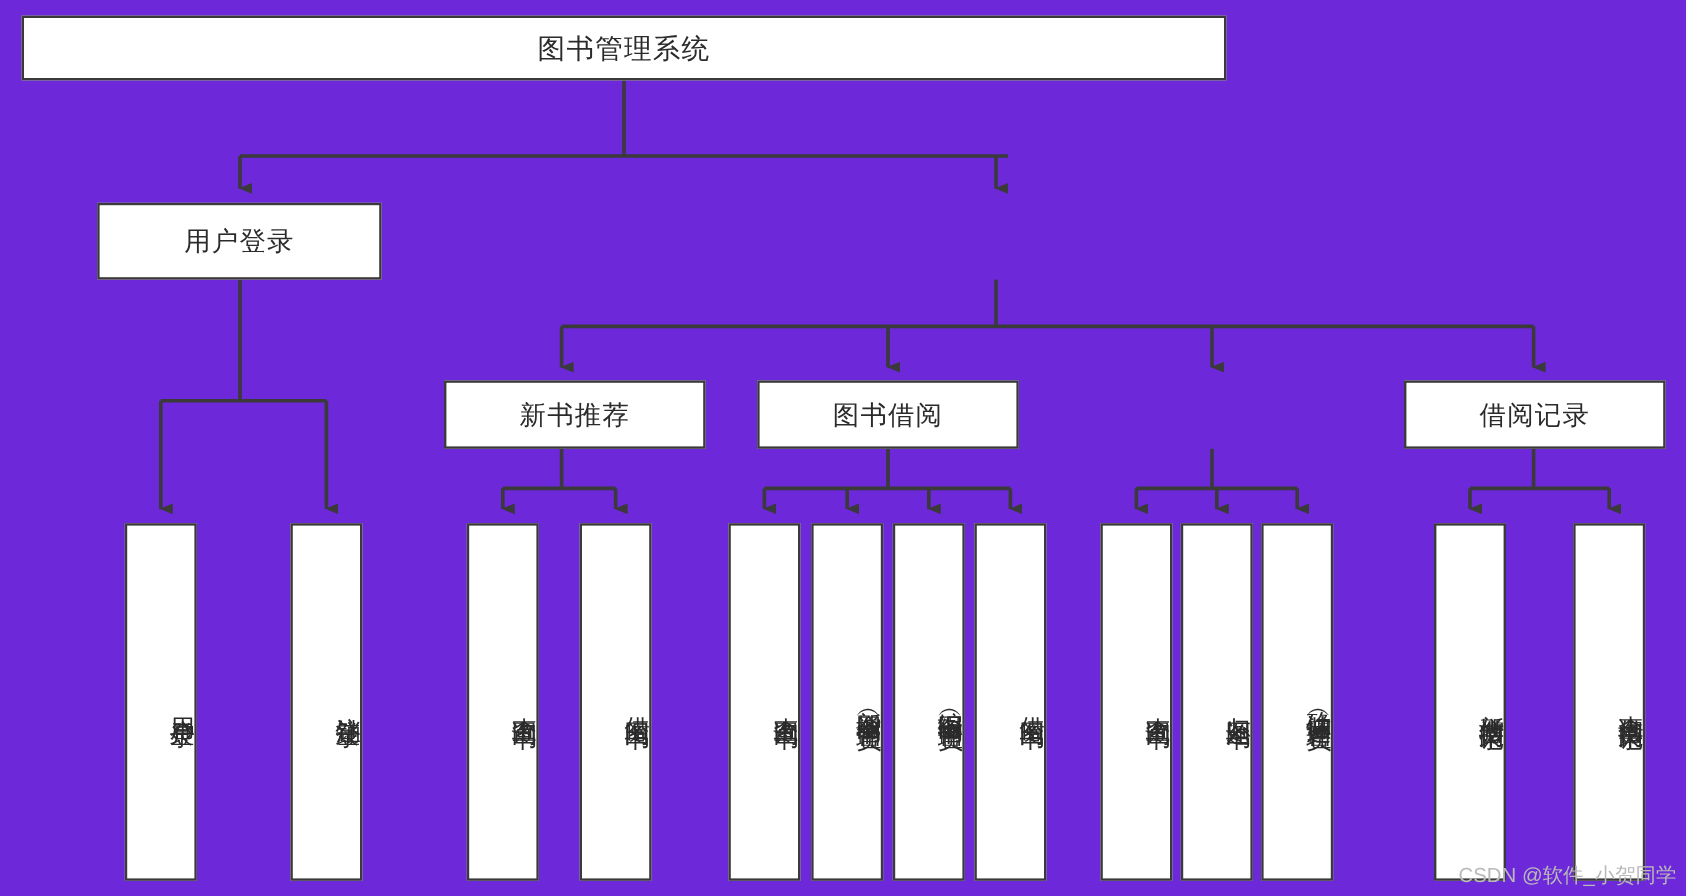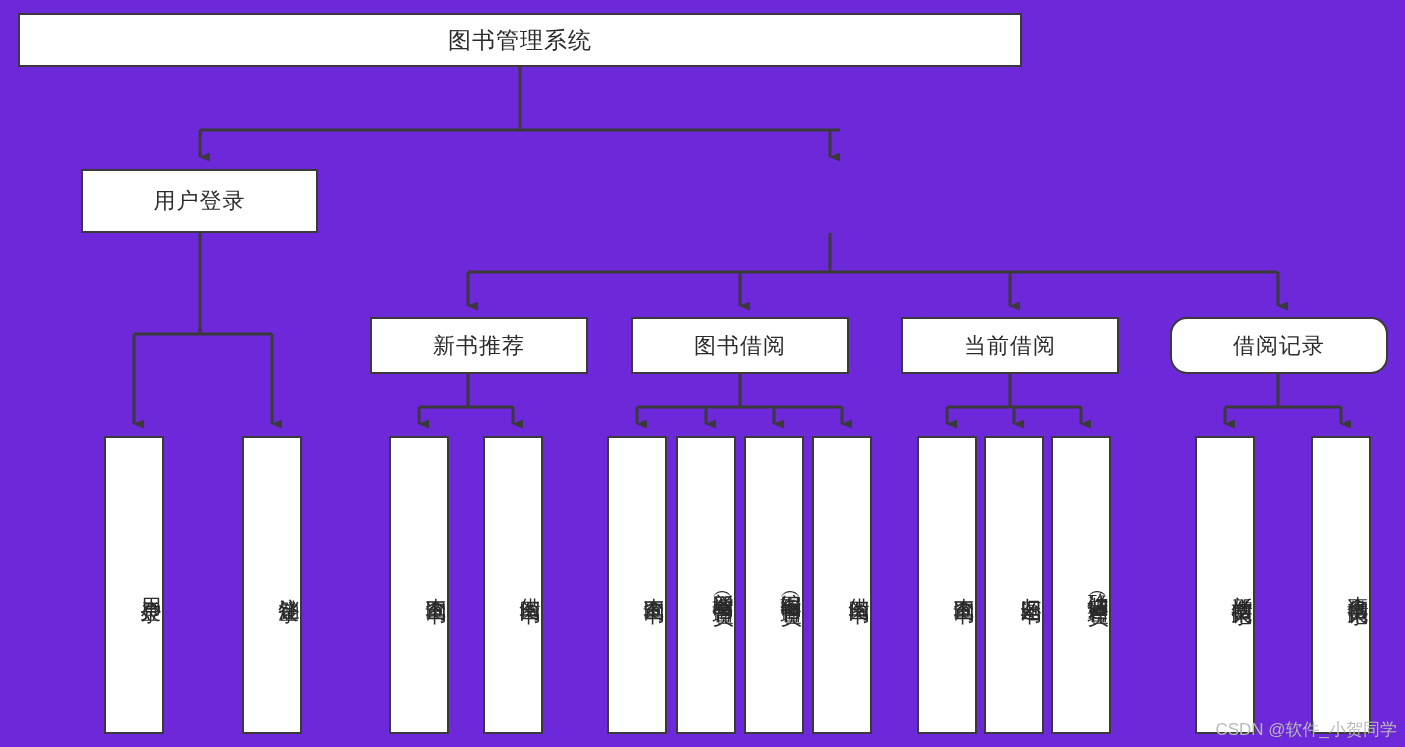--- a/index.html
+++ b/index.html
@@ -129,24 +129,21 @@
   <div class="node horizontal" style="left:81px; top:169px; width:237px; height:64px;">
     <span>用户登录</span>
   </div>
 
   <div class="node horizontal" style="left:360px; top:317px; width:218px; height:57px;margin-left:10px;">
     <span>新书推荐</span>
   </div>
   <div class="node horizontal" style="left:631px; top:317px; width:218px; height:57px;">
     <span>图书借阅</span>
   </div>
-  <div class="node horizontal" style="left:901px; top:317px; width:218px; height:57px;">
-    <span>当前借阅</span>
-  </div>
-  <div class="node horizontal" style="left:1170px; top:317px; width:218px; height:57px;border-radius:17px;">
+  <div class="node horizontal" style="left:1170px; top:317px; width:218px; height:57px;">
     <span>借阅记录</span>
   </div>
 
   <div class="node vertical" style="left:104px; top:436px; width:60px; height:298px;">
     <span class="vtext">用户登录</span>
   </div>
   <div class="node vertical" style="left:242px; top:436px; width:60px; height:298px;">
     <span class="vtext">注销登录</span>
   </div>
 

